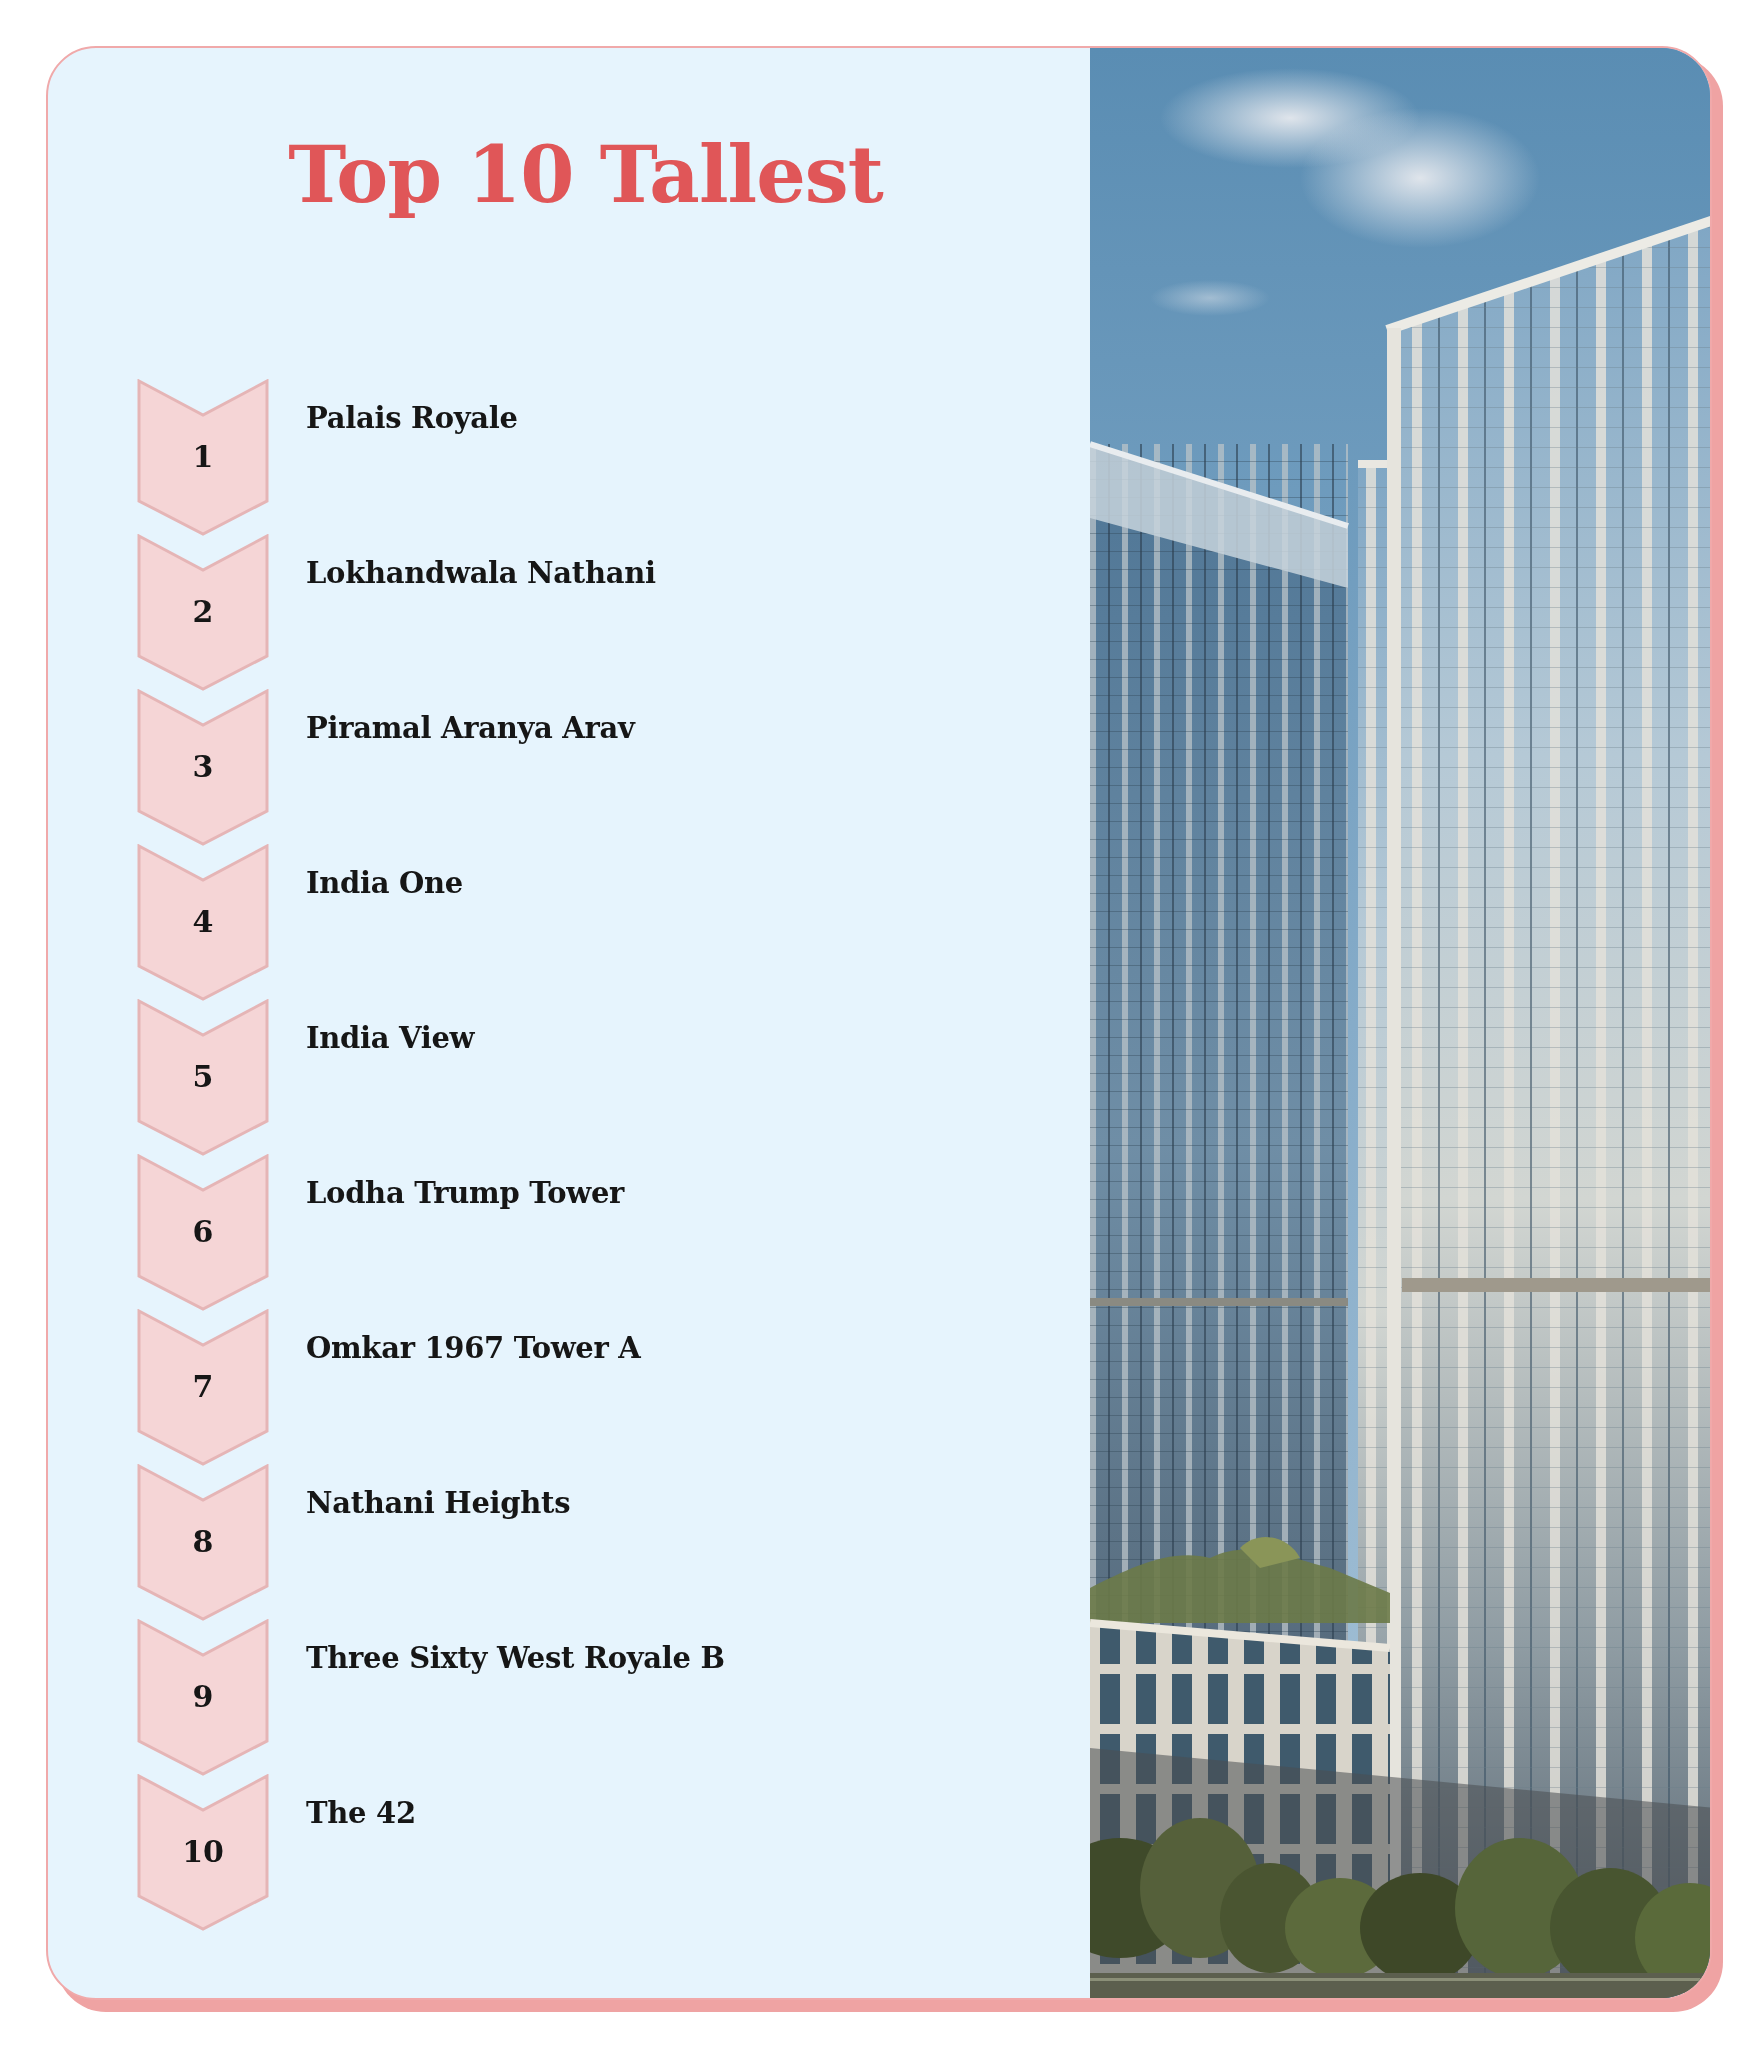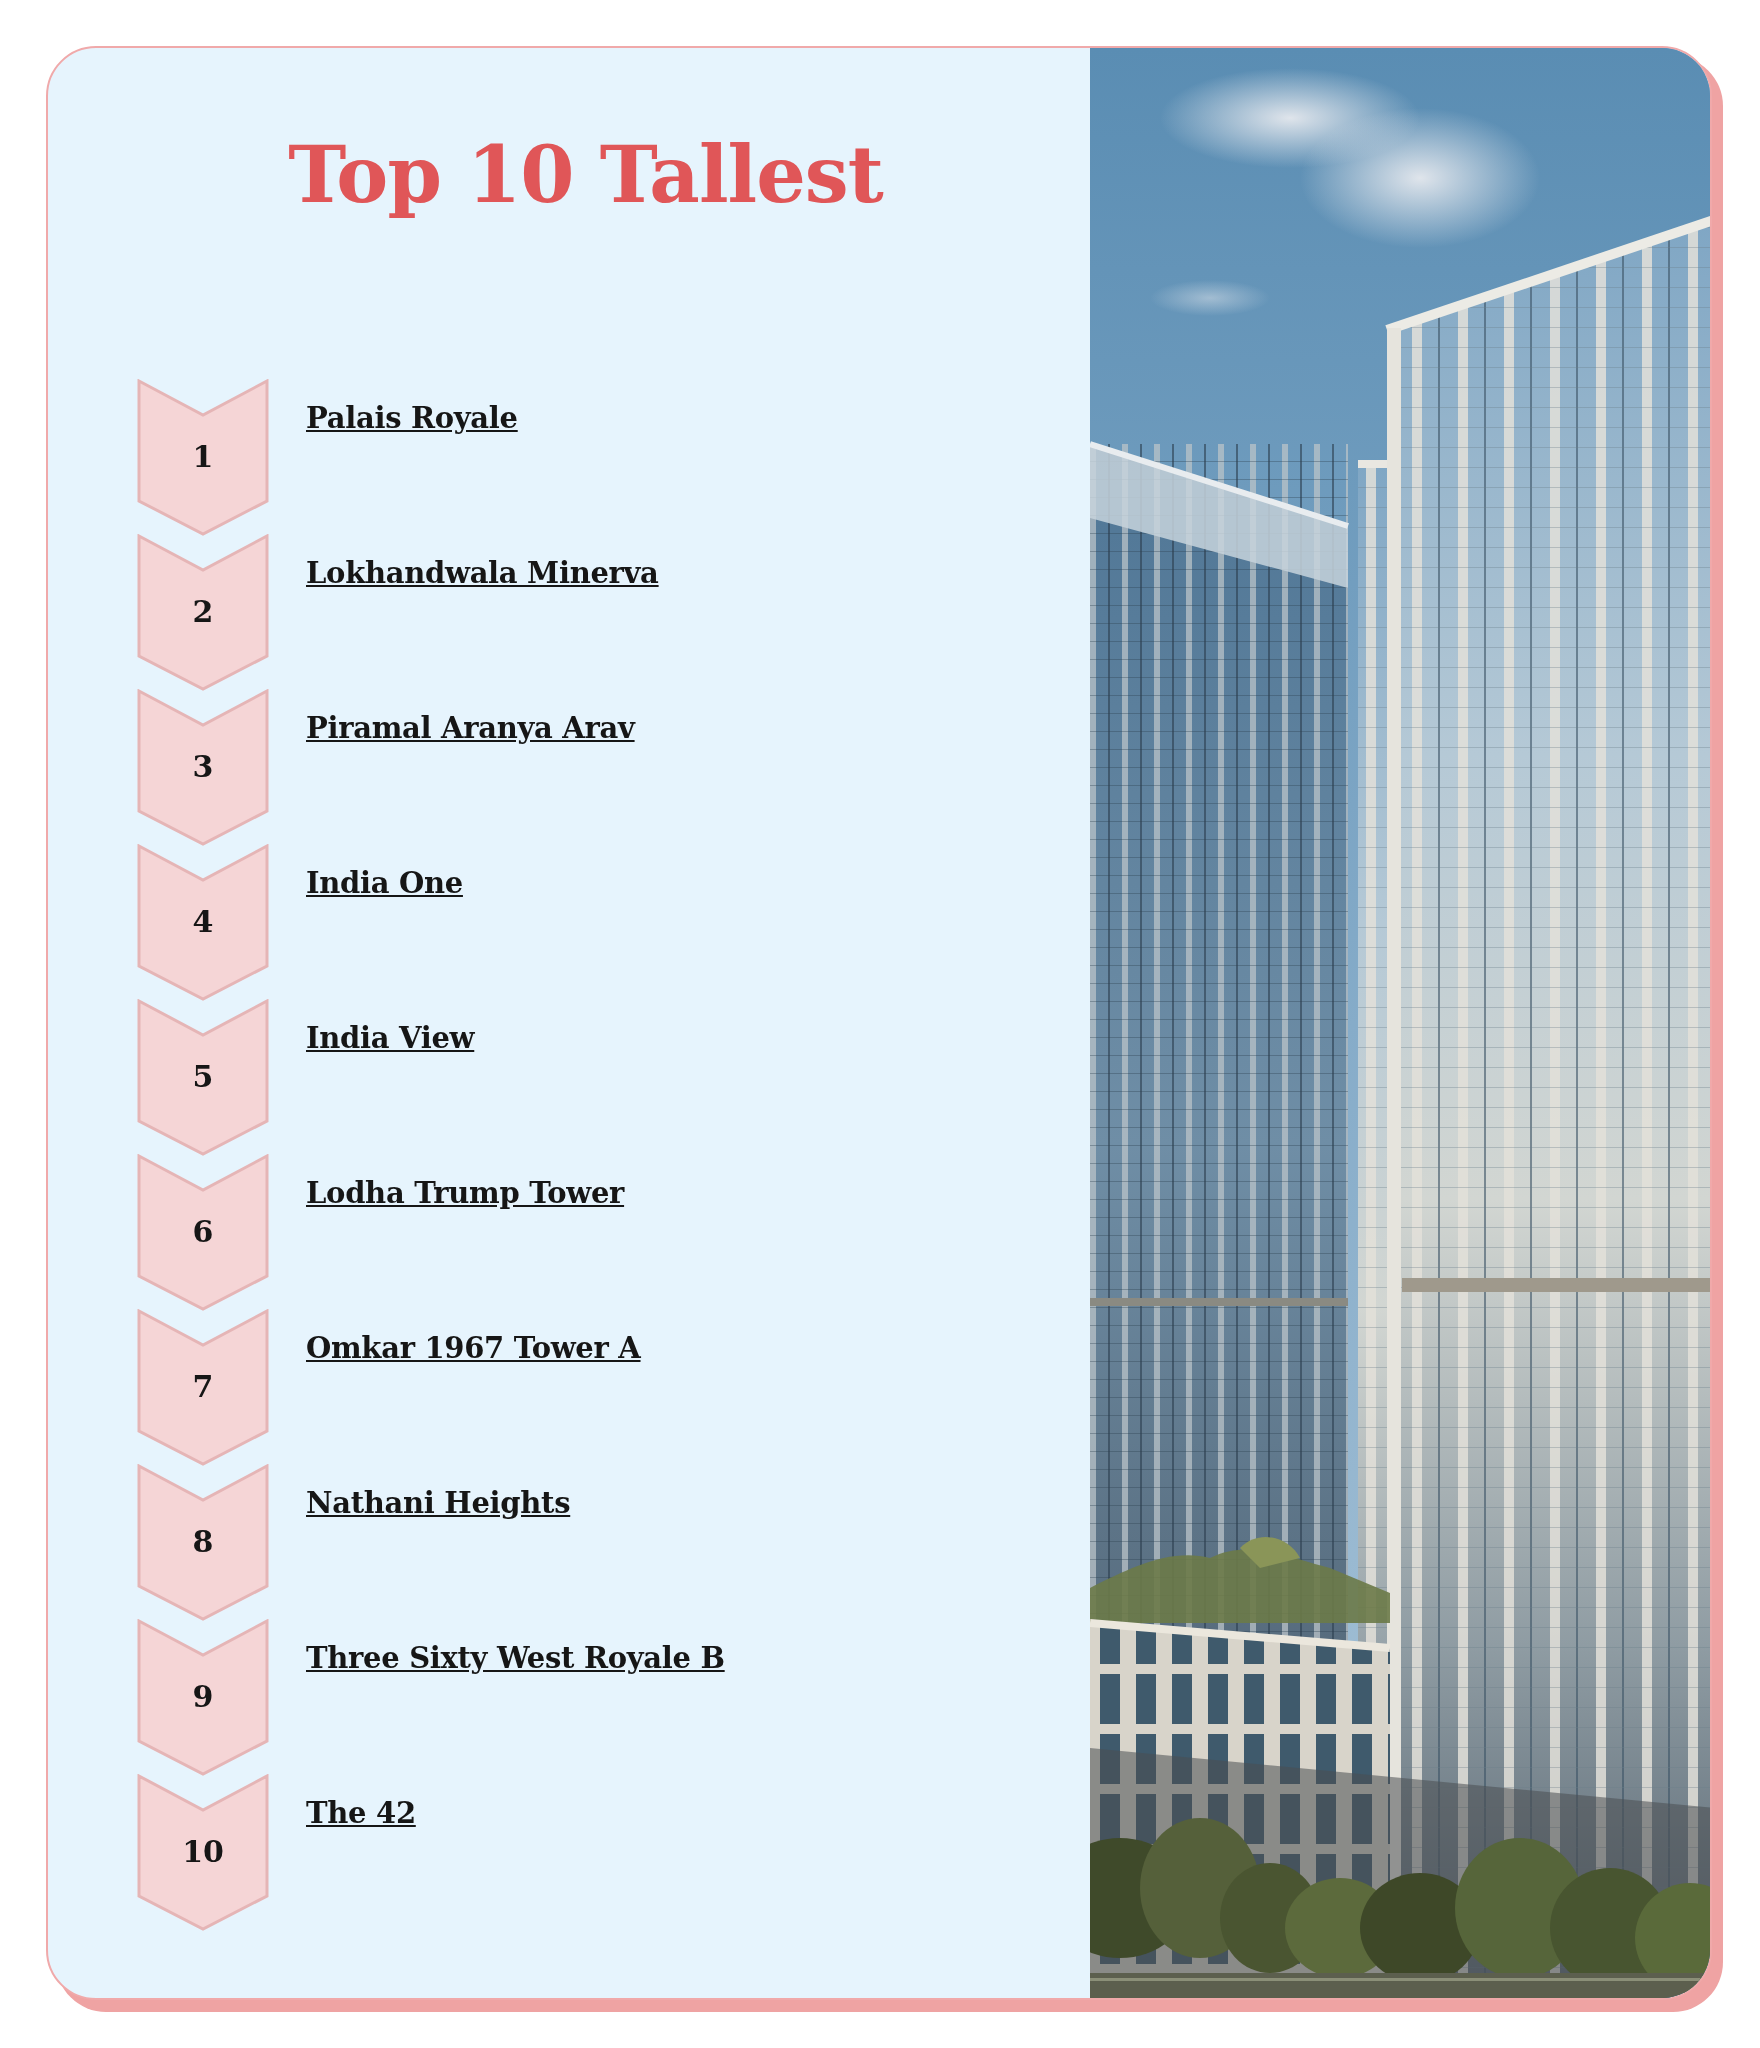--- a/index.html
+++ b/index.html
@@ -72,21 +72,20 @@
   }
   .name {
     position: absolute;
     left: 258px; top: 22px;
     font-family: "DejaVu Serif", "Liberation Serif", serif;
     font-weight: bold;
     font-size: 29px;
     color: #161616;
     white-space: nowrap;
     letter-spacing: -0.3px;
-    text-decoration: underline;
   }
   .photo {
     position: absolute;
     left: 1042px; top: 0;
     width: 624px; height: 100%;
     overflow: hidden;
     background: linear-gradient(180deg, #5a8db3 0%, #7aa6c6 30%, #9fbfd6 55%, #b4cbdc 100%);
   }
   .photo svg { position: absolute; left: 0; top: 0; }
 </style>
@@ -112,21 +111,21 @@
         <span class="rank">1</span>
         <span class="name">Palais Royale</span>
       </li>
       <li class="item" style="top:486px">
         <span class="chevron">
             <svg viewBox="0 0 132 157">
               <polygon points="2,2 66,36 130,2 130,122 66,155 2,122" fill="#f5d5d6" stroke="#e5b5b6" stroke-width="3"></polygon>
             </svg>
           </span>
         <span class="rank">2</span>
-        <span class="name">Lokhandwala Minerva</span>
+        <span class="name">Lokhandwala Nathani</span>
       </li>
       <li class="item" style="top:641px">
         <span class="chevron">
             <svg viewBox="0 0 132 157">
               <polygon points="2,2 66,36 130,2 130,122 66,155 2,122" fill="#f5d5d6" stroke="#e5b5b6" stroke-width="3"></polygon>
             </svg>
           </span>
         <span class="rank">3</span>
         <span class="name">Piramal Aranya Arav</span>
       </li>

